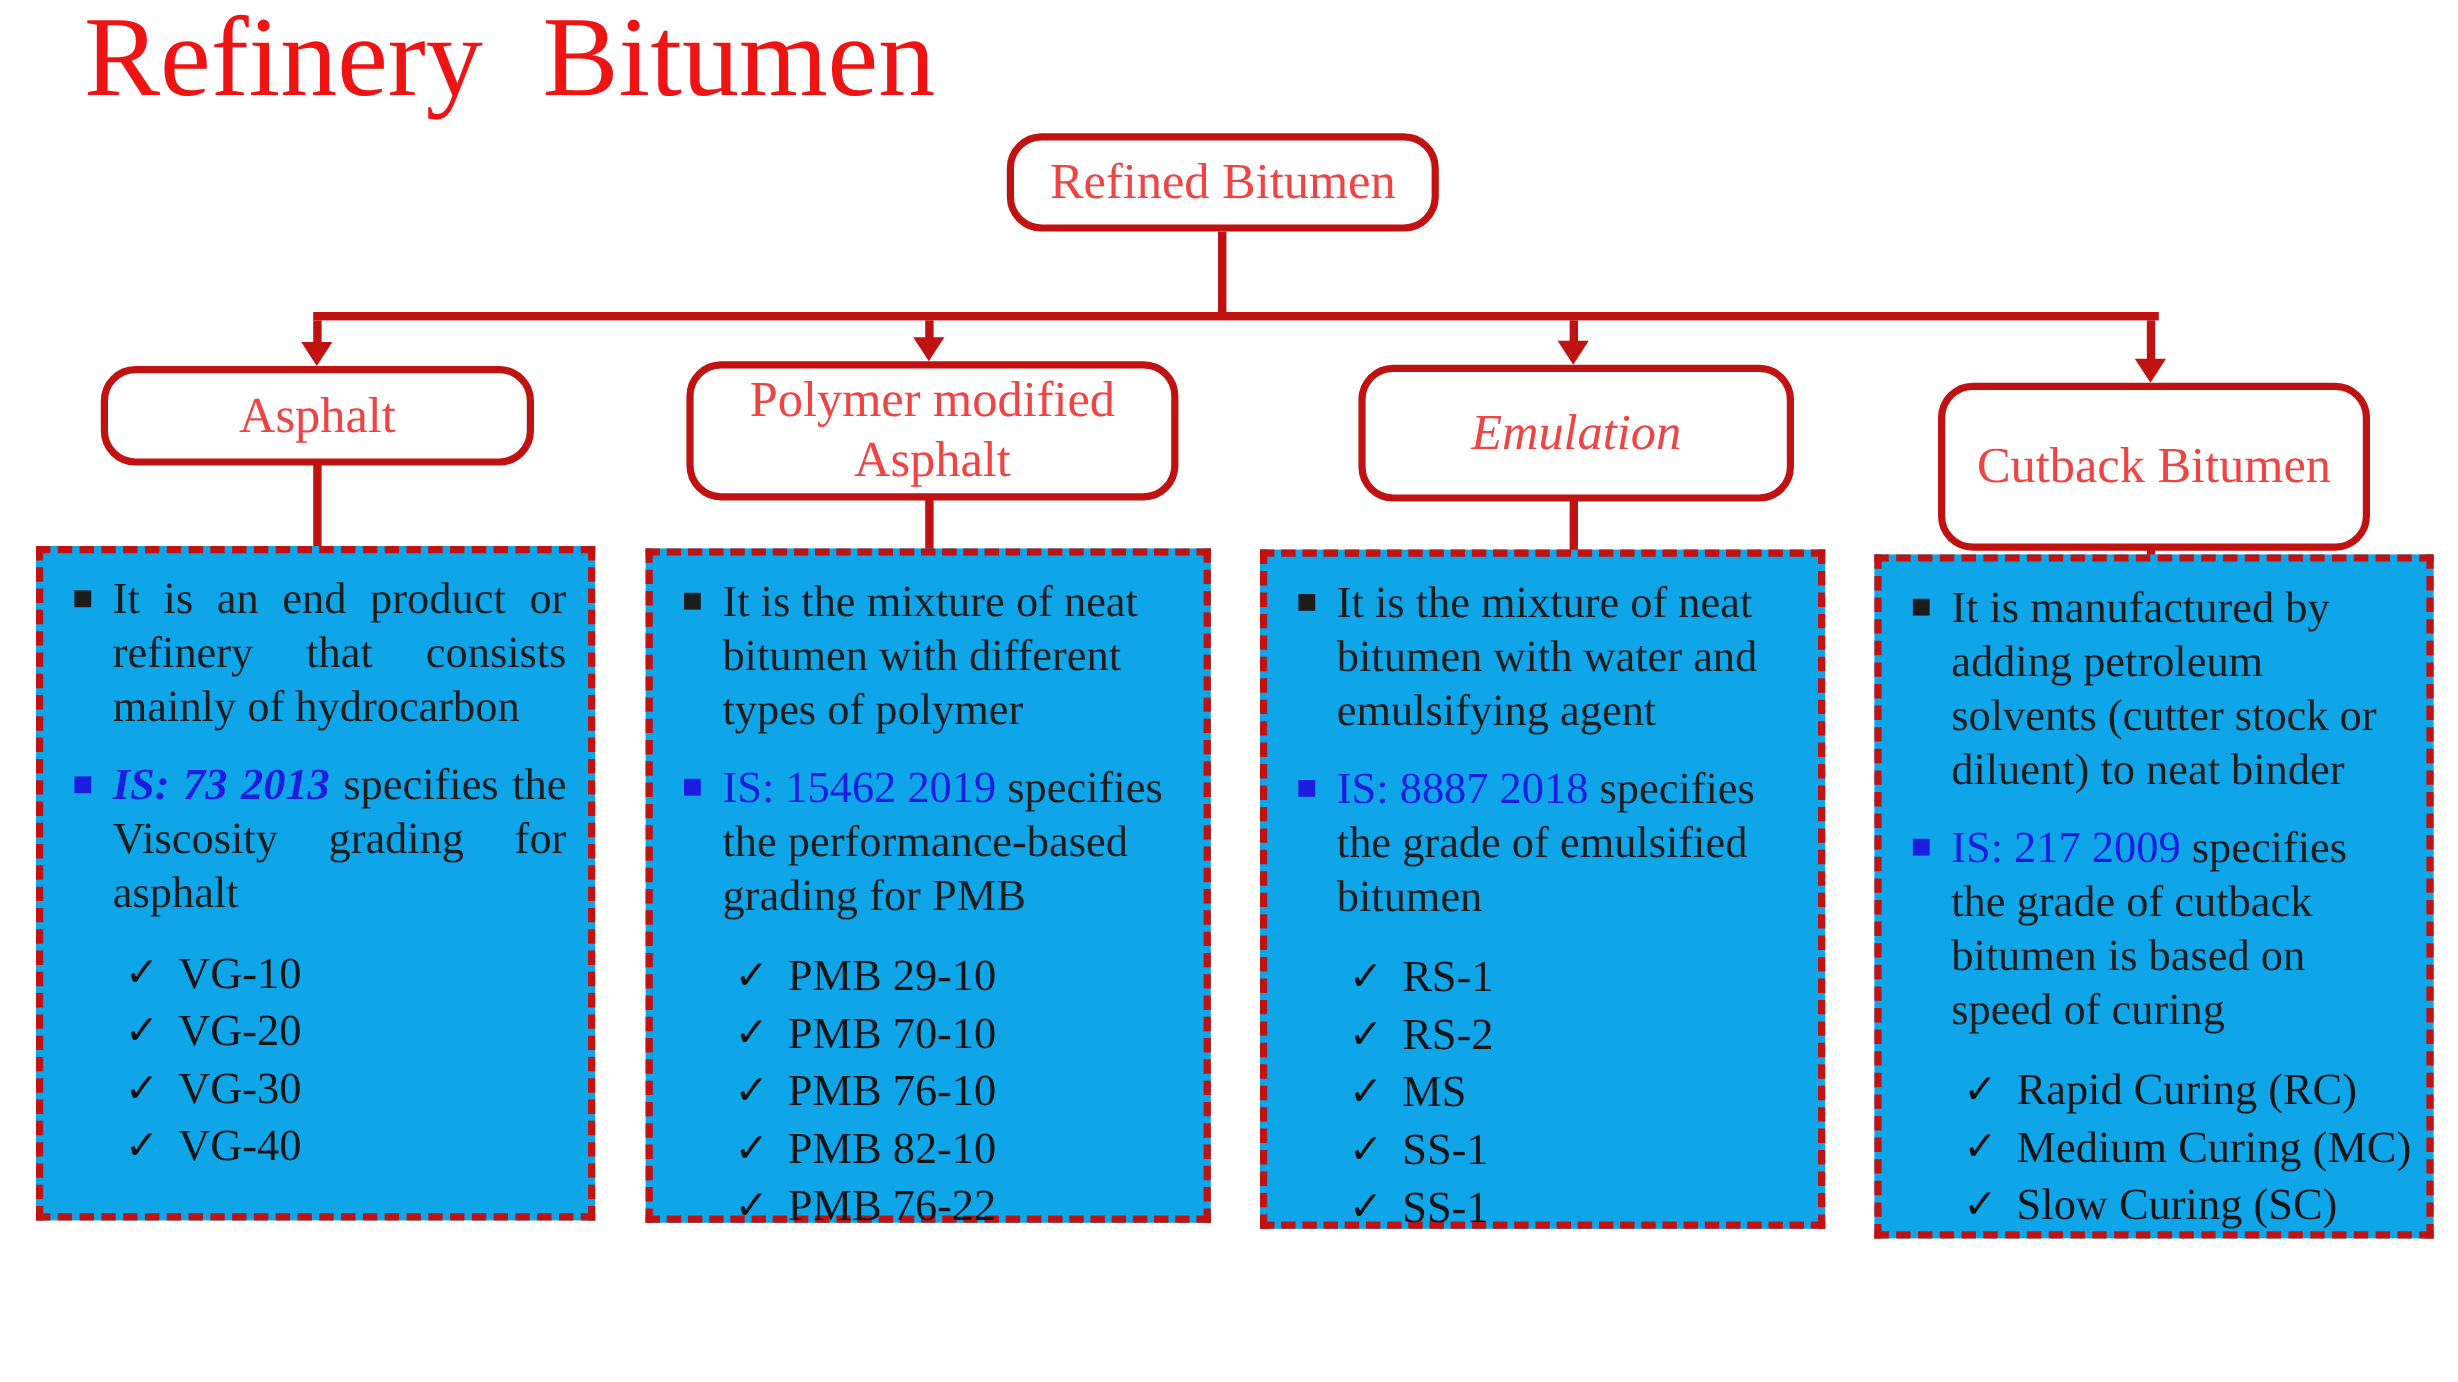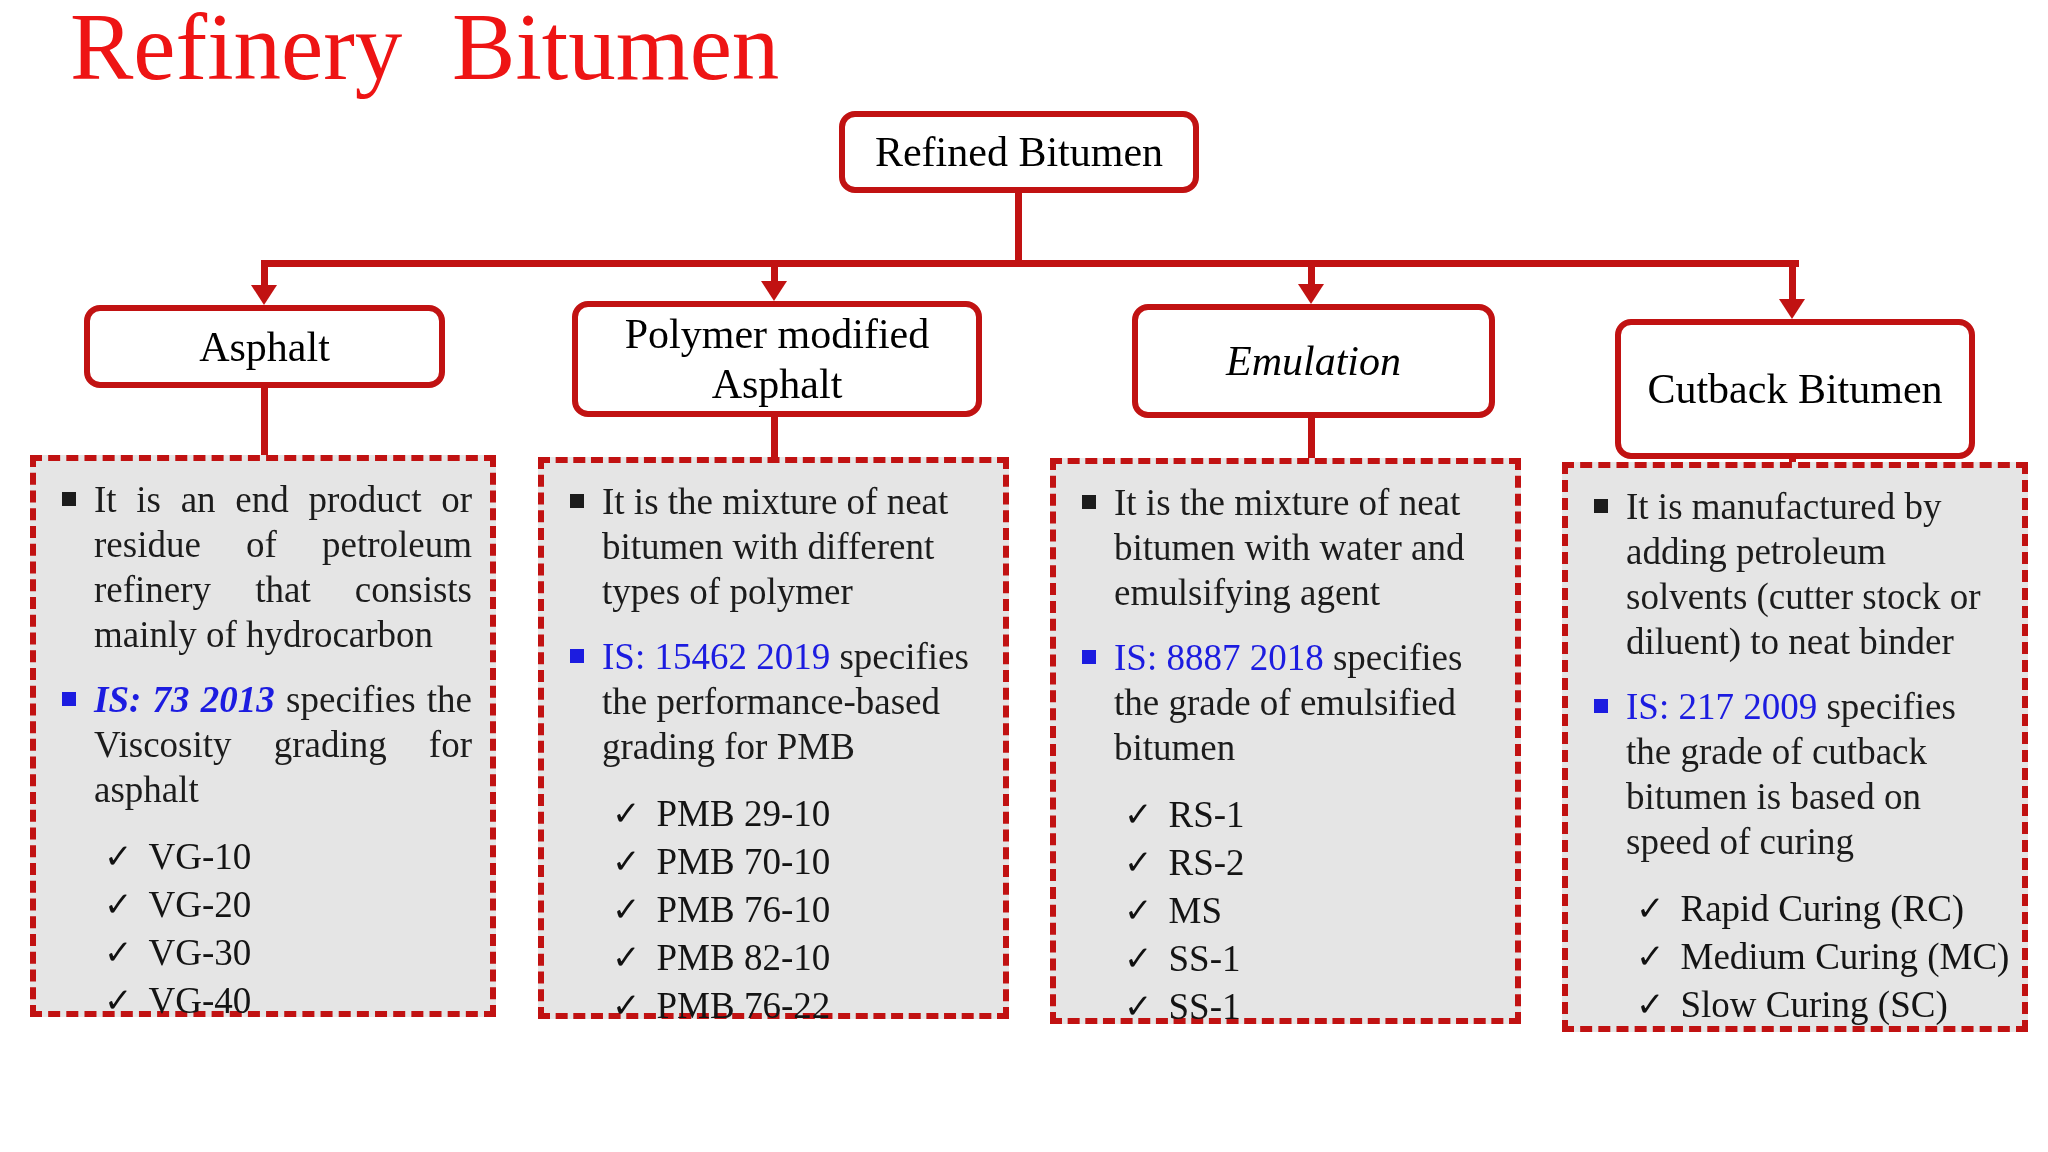--- a/index.html
+++ b/index.html
@@ -14,32 +14,32 @@
   }
   
   .vline,.hline{position:absolute;background:#c11212;}
   .arrowhead{
     position:absolute;width:0;height:0;
     border-left:13px solid transparent;border-right:13px solid transparent;
     border-top:20px solid #c11212;
   }
   
   .node{
-    position:absolute;background:#ffffff;border:6px solid #c11212;border-radius:16px;
+    position:absolute;background:#ffffff;border:6px solid #c11212;border-radius:29px;
     display:flex;align-items:center;justify-content:center;text-align:center;
-    font-size:42px;line-height:50px;color:#000000;white-space:pre-line;box-sizing:border-box;
+    font-size:42px;line-height:50px;color:#ef4444;white-space:pre-line;box-sizing:border-box;
   }
   #node-root{left:827px;top:111px;width:360px;height:82px;}
   #node-asphalt{left:72px;top:305px;width:361px;height:83px;}
   #node-pmb{left:560px;top:301px;width:410px;height:116px;}
   #node-emulsion{left:1120px;top:304px;width:363px;height:114px;font-style:italic;}
   #node-cutback{left:1603px;top:319px;width:360px;height:140px;}
   
   .panel{
-    position:absolute;border:6px dashed #c11212;box-sizing:border-box;background:#e5e5e5;
+    position:absolute;border:6px dashed #c11212;box-sizing:border-box;background:#0ea5e9;
     padding:16px 10px 8px 16px;font-size:37px;line-height:45px;
   }
   #panel-0{left:18px;top:455px;width:466px;height:562px;}
   #panel-1{left:526px;top:457px;width:471px;height:562px;}
   #panel-2{left:1038px;top:458px;width:471px;height:566px;}
   #panel-3{left:1550px;top:462px;width:466px;height:570px;}
   .bullet-item{display:flex;margin-bottom:20px;}
   .bullet-marker{flex:none;width:14px;height:14px;margin:15px 18px 0 10px;background:#1c1c1c;}
   .bullet-marker.blue{background:#1c1ce0;}
   .bullet-text{flex:1;padding-right:8px;}
@@ -84,21 +84,20 @@
   <div class="node" id="node-pmb">Polymer modified
 Asphalt</div>
   <div class="node" id="node-emulsion">Emulation</div>
   <div class="node" id="node-cutback">Cutback Bitumen</div>
 
   <div class="panel" id="panel-0">
       <div class="bullet-item">
         <span class="bullet-marker"></span>
         <div class="bullet-text">
           <div class="tline stretch"><span>It is an end product or</span></div>
-          <div class="tline stretch"><span>residue of petroleum</span></div>
           <div class="tline stretch"><span>refinery that consists</span></div>
           <div class="tline"><span>mainly of hydrocarbon</span></div>
         </div>
       </div>
       <div class="bullet-item">
         <span class="bullet-marker blue"></span>
         <div class="bullet-text">
           <div class="tline stretch"><span class="is-ref bold-italic">IS: 73 2013</span><span> specifies the</span></div>
           <div class="tline stretch"><span>Viscosity grading for</span></div>
           <div class="tline"><span>asphalt</span></div>

